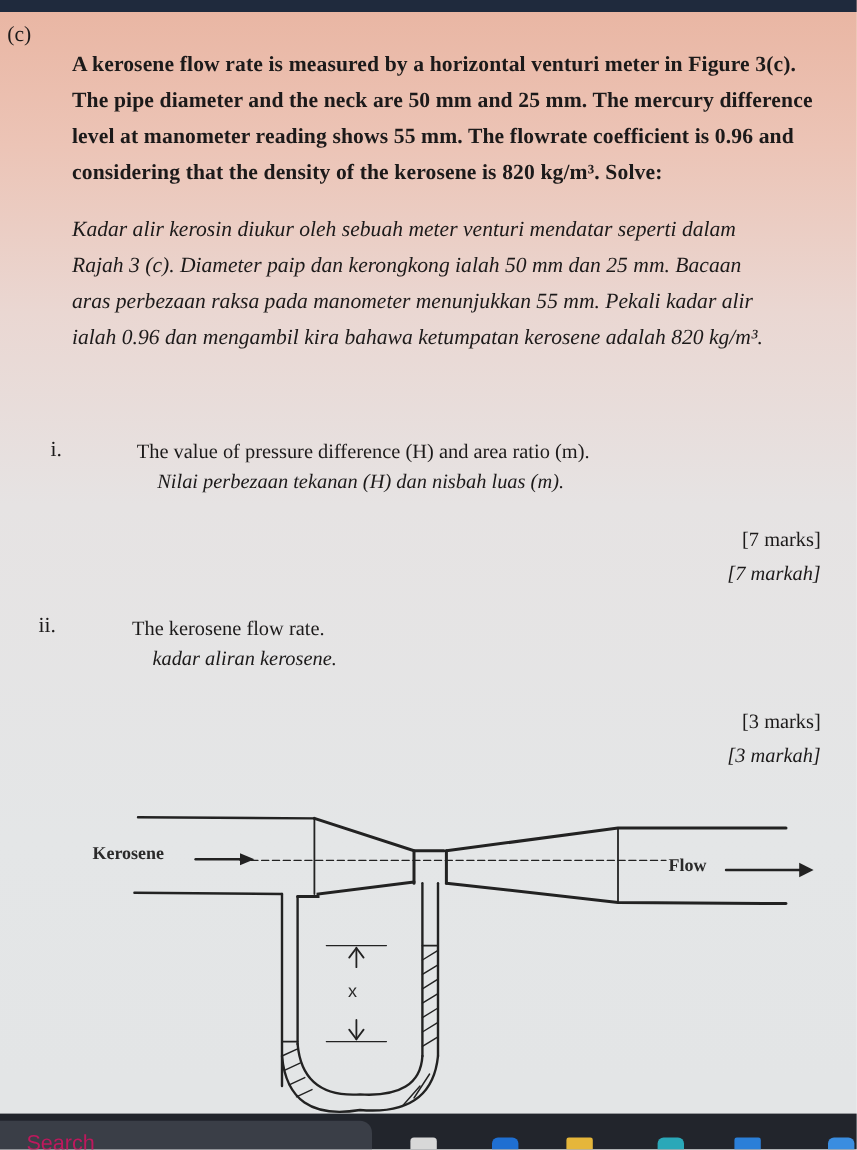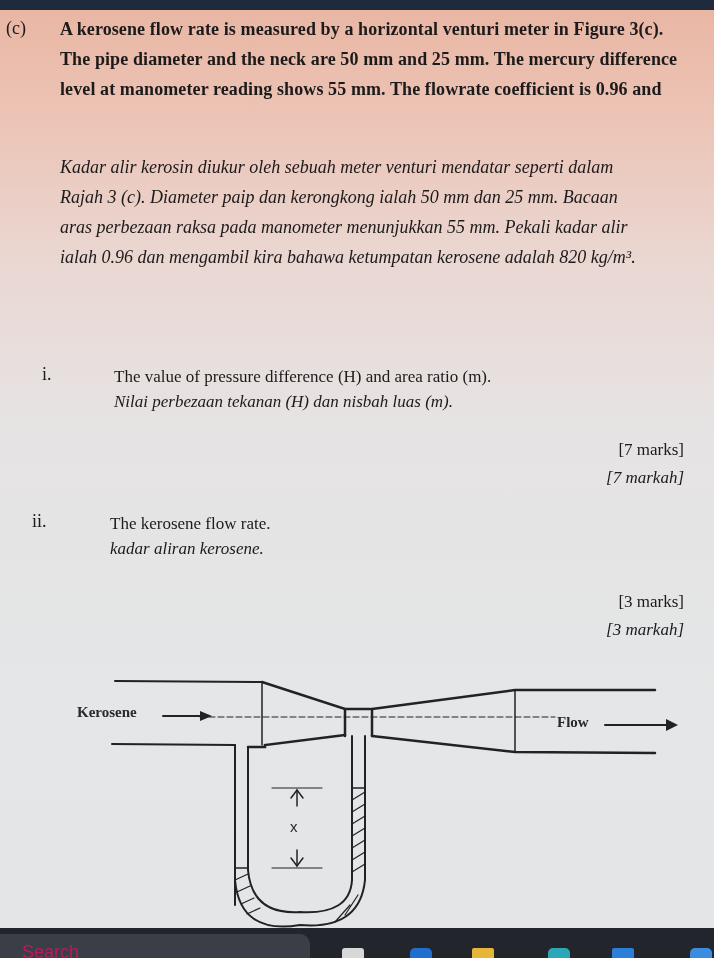--- a/index.html
+++ b/index.html
@@ -3,47 +3,48 @@
 <meta charset="utf-8">
 <style>
   html, body { margin: 0; padding: 0; }
   body {
     width: 714px; height: 958px; overflow: hidden; position: relative;
     background: linear-gradient(180deg, #e9b5a2 0px, #ecc4b6 120px, #ead7d2 260px, #e6e3e3 420px, #e4e6e7 700px, #e3e5e6 900px);
     font-family: "Liberation Serif", serif; color: #1c1a1a;
   }
   .topbar { position: absolute; left: 0; top: 0; width: 714px; height: 10px; background: #1f2a3d; }
   .qlabel { position: absolute; left: 6px; top: 18px; font-size: 18px; }
-  .para { position: absolute; left: 60px; width: 630px; font-size: 18px; line-height: 30px; }
+  .para { position: absolute; left: 60px; width: 630px; font-size: 18px; line-height: 30px; margin-top: 24px; }
   .en { top: 14px; font-weight: 600; letter-spacing: 0.1px; }
   .ms { top: 152px; font-style: italic; font-weight: 500; }
   .para p { margin: 0; }
   .item-num { position: absolute; font-size: 18px; }
   .item-text { position: absolute; font-size: 17px; line-height: 25px; }
-  .item-text .ital { font-style: italic; }
+  .item-text .ital { font-style: italic; margin-left: 17px; }
   .marks { position: absolute; right: 30px; font-size: 17px; line-height: 28px; text-align: right; }
   .marks .ital { font-style: italic; margin-left: 28px; }
   .diagram { position: absolute; left: 0; top: 660px; width: 714px; height: 260px; }
   .diag-label { position: absolute; font-size: 15px; font-weight: 600; color: #2a2a2a; }
   .taskbar { position: absolute; left: 0; top: 928px; width: 714px; height: 30px; background: #22252c; }
   .searchbox { position: absolute; left: 0; top: 934px; width: 310px; height: 24px; background: #3a3e47; border-radius: 0 10px 0 0; }
   .search-text { position: absolute; left: 22px; top: 942px; font-family: "Liberation Sans", sans-serif; font-size: 18px; color: #be185d; }
   .tb-icon { position: absolute; top: 948px; width: 22px; height: 10px; border-radius: 5px 5px 0 0; }
 </style>
 </head>
 <body>
 
 <div class="topbar"></div>
 
 <div class="qlabel">(c)</div>
 
 <div class="para en">
   <p>A kerosene flow rate is measured by a horizontal venturi meter in Figure 3(c).</p>
   <p>The pipe diameter and the neck are 50 mm and 25 mm. The mercury difference</p>
   <p>level at manometer reading shows 55 mm. The flowrate coefficient is 0.96 and</p>
+  <p>considering that the density of the kerosene is 820 kg/m³. Solve:</p>
 </div>
 
 <div class="para ms">
   <p>Kadar alir kerosin diukur oleh sebuah meter venturi mendatar seperti dalam</p>
   <p>Rajah 3 (c). Diameter paip dan kerongkong ialah 50 mm dan 25 mm. Bacaan</p>
   <p>aras perbezaan raksa pada manometer menunjukkan 55 mm. Pekali kadar alir</p>
   <p>ialah 0.96 dan mengambil kira bahawa ketumpatan kerosene adalah 820 kg/m³.</p>
 </div>
 
 <div class="item-num" style="left:42px; top:364px;">i.</div>

